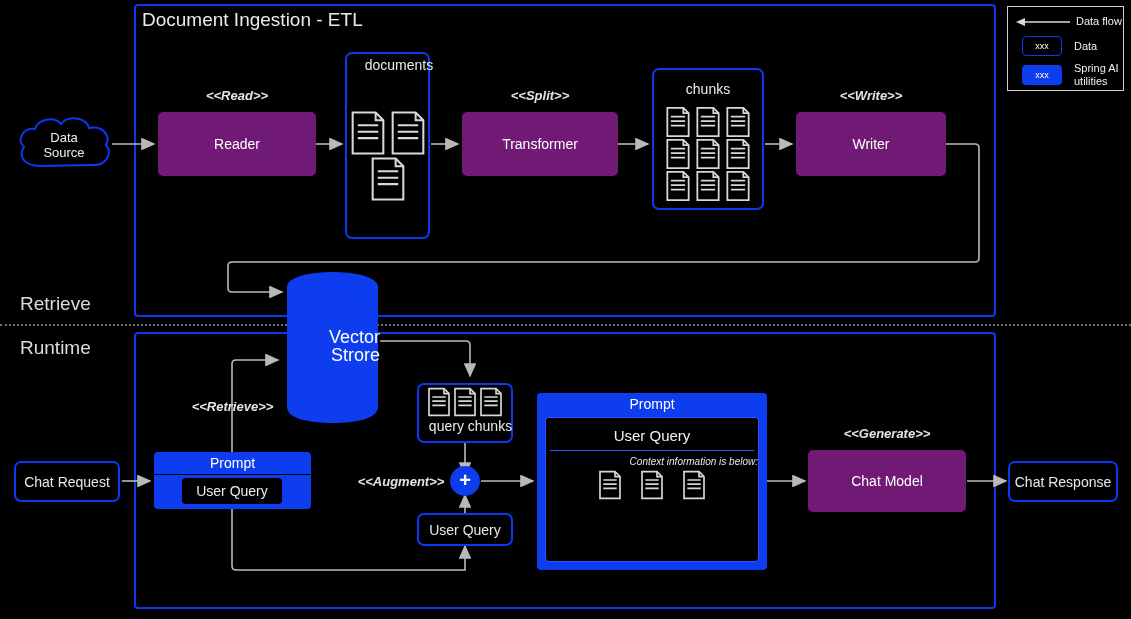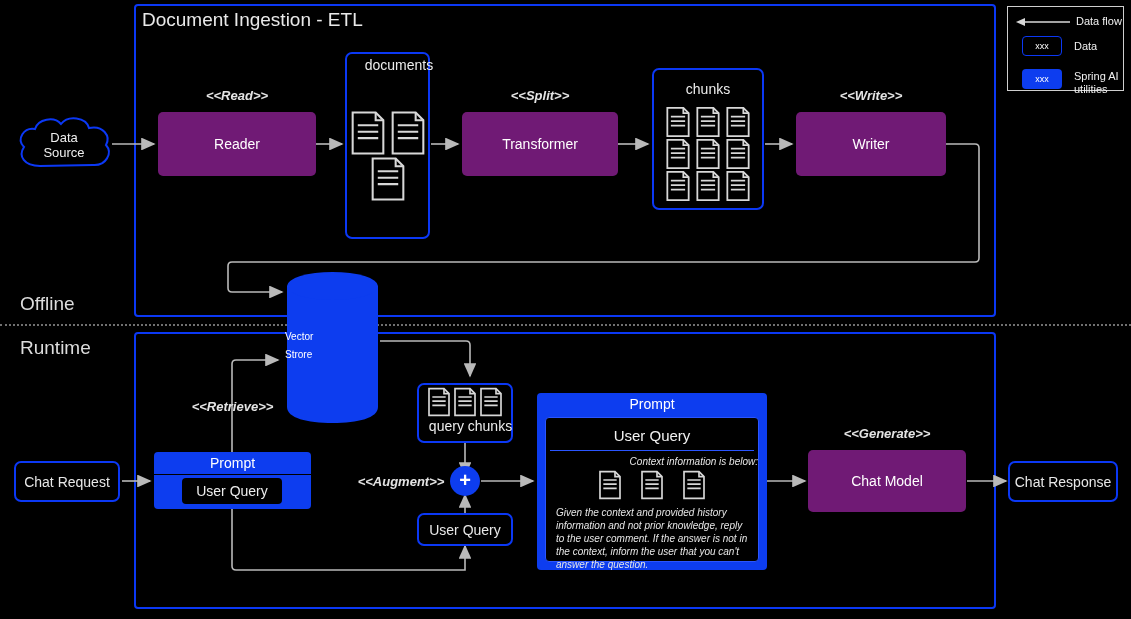--- a/index.html
+++ b/index.html
@@ -26,21 +26,21 @@
   .stereo{position:absolute;font-size:13px;font-style:italic;font-weight:bold;
           color:#e4e4e4;white-space:nowrap;text-align:center;}
 
   
   .cloud{position:absolute;}
   .cloud-label{position:absolute;text-align:center;font-size:13px;line-height:15px;
                color:#efefef;width:100%;}
 
   
   .cyl{position:absolute;}
-  .cyl-label{position:absolute;width:100%;text-align:left;font-size:10px;
+  .cyl-label{position:absolute;width:100%;text-align:right;font-size:18px;
              line-height:18px;color:#fff;}
 
   
   .doc-wrap{position:absolute;display:flex;flex-wrap:wrap;justify-content:center;
             align-content:center;}
   .box-caption{position:absolute;width:100%;text-align:center;font-size:14px;color:#ececec;}
 
   
   .plus{position:absolute;width:30px;height:30px;border-radius:50%;background:#0d3def;
         color:#fff;font-size:20px;line-height:28px;text-align:center;font-weight:bold;}
@@ -83,21 +83,21 @@
 
 <div class="stage">
 
   <div class="frame" style="left:134px;top:4px;width:862px;height:313px;"></div>
   <div class="frame-title" style="left:142px;top:9px;">Document Ingestion - ETL</div>
 
   <div class="frame" style="left:134px;top:332px;width:862px;height:277px;"></div>
 
   <div class="dotted-sep" style="top:324px;"></div>
 
-  <div class="phase-label" style="left:20px;top:293px;">Offline</div>
+  <div class="phase-label" style="left:20px;top:293px;">Retrieve</div>
   <div class="phase-label" style="left:20px;top:337px;">Runtime</div>
 
   <svg class="wires">
     <defs>
       <marker id="ah" markerWidth="9" markerHeight="8" refX="8" refY="4" orient="auto">
         <path d="M0,0 L9,4 L0,8 z" fill="#b9b9b9"></path>
       </marker>
     </defs>
     <g stroke="#b9b9b9" stroke-width="1.6" fill="none">
 
@@ -316,21 +316,20 @@
             </g>
           </svg>
         <svg width="26" height="30" viewBox="0 0 30 36" style="margin:0 8px;">
             <g fill="none" stroke="#d8d8d8" stroke-width="2">
               <path d="M3,2 H21 L27,8 V34 H3 Z"></path>
               <path d="M21,2 V8 H27"></path>
               <path d="M7,12 H23 M7,17 H23 M7,22 H23"></path>
             </g>
           </svg>
       </div>
-      <div class="pb-text">Given the context and provided history information and not prior knowledge, reply to the user comment. If the answer is not in the context, inform the user that you can't answer the question.</div>
     </div>
   </div>
 
   <div class="stereo" style="left:808px;top:426px;width:158px;">&lt;&lt;Generate&gt;&gt;</div>
   <div class="node outline-box" style="left:1008px;top:461px;width:110px;height:41px;">Chat Response</div>
 
   <div class="node blue-box" style="left:808px;top:450px;width:158px;height:62px;">Chat Model</div>
 
   <div class="legend" style="left:1007px;top:6px;width:117px;height:85px;">
     <div class="legend-row" style="left:6px;top:8px;">
@@ -342,19 +341,19 @@
       </svg>
       <span class="lg-text" style="margin-left:4px;">Data flow</span>
     </div>
     <div class="legend-row" style="left:14px;top:29px;">
       <div class="lg-chip-out">xxx</div>
       <span class="lg-text" style="margin-left:12px;">Data</span>
     </div>
     <div class="legend-row" style="left:14px;top:55px;">
       <div class="lg-chip-fill">xxx</div>
       <span class="lg-text" style="margin-left:12px;">
-        <span style="display:block;margin-top:8px;">Spring AI</span>
+        <span style="display:block;">Spring AI</span>
         <span style="display:block;">utilities</span>
       </span>
     </div>
   </div>
 
 </div>
 
 </body></html>

